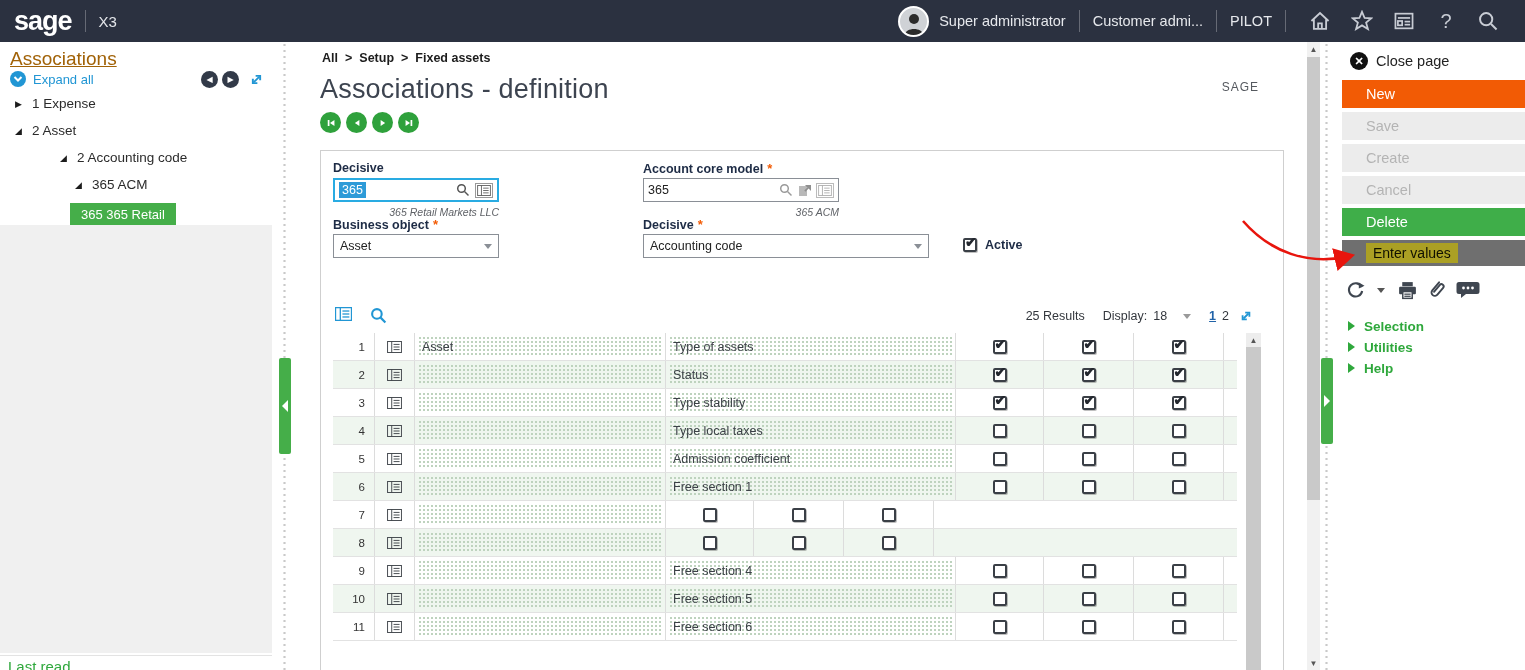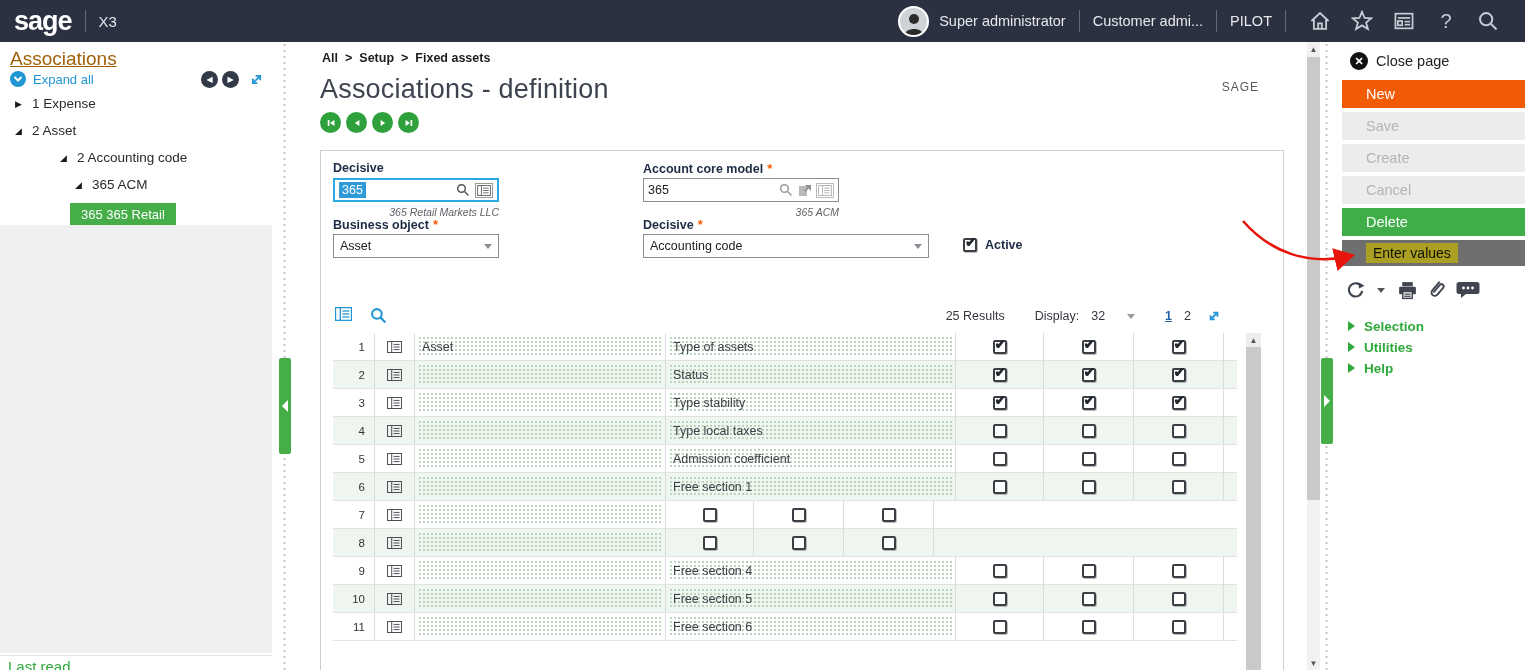--- a/index.html
+++ b/index.html
@@ -81,21 +81,21 @@
   .select .val { flex:1; }
   .dd-caret { width:0; height:0; border-left:4px solid transparent; border-right:4px solid transparent; border-top:5px solid #8a8f96; margin-left:6px; }
   .chk { width:14px; height:14px; border:2px solid #3a3f46; border-radius:2px; position:relative; background:#fff; box-shadow:1px 1px 0 rgba(0,0,0,.25); }
   .chk.checked::after { content:"✔"; position:absolute; left:0px; top:-6px; font-size:14px; font-weight:bold; color:#23272e; }
   .active-row { position:absolute; display:flex; align-items:center; gap:8px; }
   .active-label { font-size:12.5px; font-weight:bold; color:#1d2b45; }
 
   .section-hd { position:absolute; top:128px; left:12px; right:12px; font-size:15.5px; color:#2196d4;
     padding-bottom:6px; border-bottom:1px dotted #29abe2; }
   .grid-toolbar { position:absolute; top:156px; left:14px; display:flex; gap:18px; color:#2196d4; }
-  .results-bar { position:absolute; top:158px; right:62px; display:flex; align-items:center; gap:12px; font-size:12.5px; color:#33373d;justify-content:space-between; }
+  .results-bar { position:absolute; top:158px; right:30px; display:flex; align-items:center; gap:6px; font-size:12.5px; color:#33373d;justify-content:space-between; }
   .pg-current { color:#2163a8; text-decoration:underline; font-weight:bold; }
   .pg-next { color:#33373d; }
 
   
   .tbl { position:absolute; top:182px; left:12px; width:904px; }
   .t-head { display:flex; height:30px; background:#424959; color:#fff; }
   .t-head .hc { display:flex; align-items:center; padding-left:8px; font-size:12.5px; border-right:1px solid #5a6170; }
   .t-row { display:flex; height:28px; background:#fff; border-bottom:1px solid #e2e2e2; }
   .t-row.even { background:#eff6ef; }
   .tc { position:relative; border-right:1px solid #dcdcdc; display:flex; align-items:center; }
@@ -356,21 +356,21 @@
           </svg></span>
       <span><svg width="17" height="17" viewBox="0 0 16 16" fill="none" stroke="#2196d4" stroke-width="2">
             <circle cx="6.5" cy="6.5" r="4.5"></circle>
             <line x1="10" y1="10" x2="14.5" y2="14.5"></line>
           </svg></span>
     </div>
     <div class="results-bar">
       <span>25 Results</span>
       <span style="width:6px"></span>
       <span>Display:</span>
-      <span>32</span>
+      <span>18</span>
       <span class="dd-caret" style="border-top-color:#9a9a9a;margin-left:10px;"></span>
       <span style="width:6px"></span>
       <span class="pg-current">1</span>
       <span class="pg-next">2</span>
       <span style="margin-left:4px;display:flex;">
           <svg width="14" height="14" viewBox="0 0 14 14" fill="none" stroke="#2196d4" stroke-width="1.8">
             <line x1="4.5" y1="9.5" x2="9.5" y2="4.5"></line>
             <polyline points="6.2,3.6 10.4,3.6 10.4,7.8"></polyline>
             <polyline points="3.6,6.2 3.6,10.4 7.8,10.4"></polyline>
           </svg>

